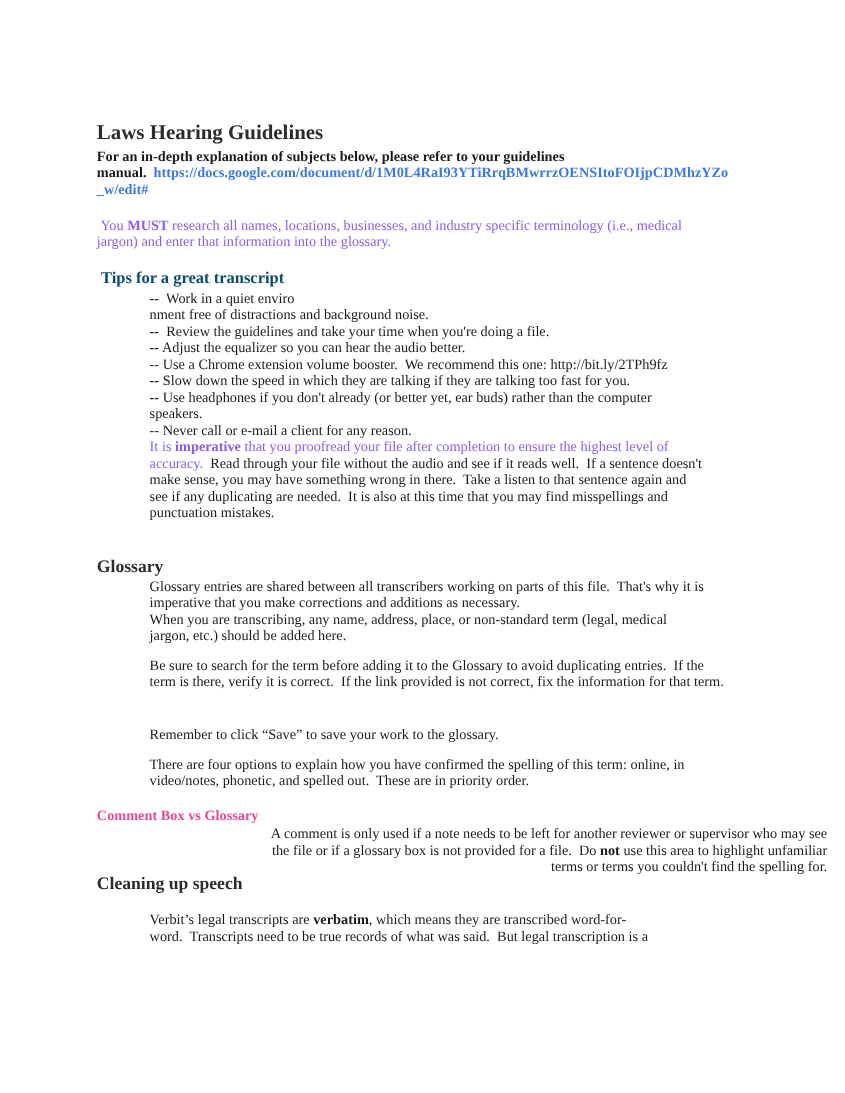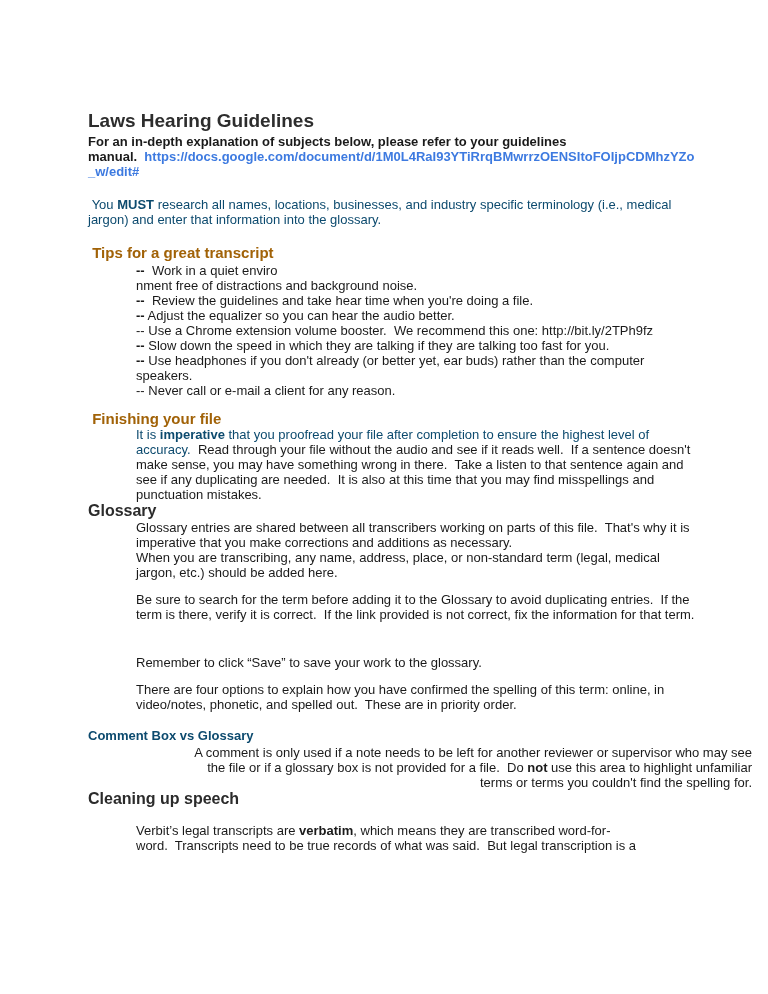--- a/index.html
+++ b/index.html
@@ -6,44 +6,45 @@
   body{
     width:768px;height:994px;
     background:#ffffff;
     font-family:"Liberation Sans",sans-serif;
     overflow:hidden;
   }
   .page{
     box-sizing:border-box;
     width:768px;height:753px;
     padding:110px 12px 0 88px;
+    font-family:Liberation Serif, serif;
   }
   .doc-title{
     font-size:19px;line-height:22px;font-weight:700;color:#2d2d2d;
     white-space:pre-wrap;margin:0;
   }
   .block{
     font-size:13px;line-height:15px;color:#1a1a1a;
     white-space:pre-wrap;width:664px;margin:0;
   }
   .indent{padding-left:48px;width:616px;}
-  .heading-medium{font-size:15px;line-height:16px;font-weight:700;color:#a16207;}
+  .heading-medium{font-size:15px;line-height:16px;font-weight:700;color:#0c4a6e;}
   .heading-large{font-size:16px;line-height:17px;font-weight:700;color:#2b2b2b;}
-  .heading-small{font-size:13px;line-height:15px;font-weight:700;color:#0c4a6e;}
+  .heading-small{font-size:13px;line-height:15px;font-weight:700;color:#ec4899;}
   .bold{font-weight:700;}
-  .red{color:#0c4a6e;}
+  .red{color:#8b5cf6;}
   a.doc-link{color:#3d7ae0;text-decoration:none;font-weight:700;cursor:pointer;}
   
   .b0{margin-top:2px;}   
   .b1{margin-top:18px;}   
   .b2{margin-top:18px;}   
   .b3{margin-top:2px;}    
   .b4{margin-top:13px;}   
   .b5{margin-top:0;}      
-  .b6{}   
+  .b6{margin-top:34px;}   
   .b7{margin-top:1px;}    
   .b8{margin-top:12px;}   
   .b9{margin-top:12px;}   
   .b10{margin-top:33px;}  
   .b11{margin-top:16px;}  
   .b12{margin-top:2px;text-align:right;}   
   .b13{margin-top:0;}  
   .b14{margin-top:16px;}     
 </style>
 </head>
@@ -53,28 +54,27 @@
   <h1 class="doc-title">Laws Hearing Guidelines</h1>
   <div>
       <div class="block paragraph b0"><span class="bold">For an in-depth explanation of subjects below, please refer to your guidelines
 manual.  </span><a class="doc-link bold" href="#">https://docs.google.com/document/d/1M0L4RaI93YTiRrqBMwrrzOENSItoFOIjpCDMhzYZo
 _w/edit#</a></div>
       <div class="block paragraph b1"><span class="red"> You </span><span class="bold red">MUST</span><span class="red"> research all names, locations, businesses, and industry specific terminology (i.e., medical
 jargon) and enter that information into the glossary.</span></div>
       <div class="block heading-medium b2"><span> Tips for a great transcript</span></div>
       <div class="block paragraph b3 indent"><span class="bold">--</span><span>  Work in a quiet enviro
 nment free of distractions and background noise.
-</span><span class="bold">--</span><span>  Review the guidelines and take hear time when you're doing a file.
+</span><span class="bold">--</span><span>  Review the guidelines and take your time when you're doing a file.
 </span><span class="bold">--</span><span> Adjust the equalizer so you can hear the audio better.
 </span><span>-- Use a Chrome extension volume booster.  We recommend this one: http://bit.ly/2TPh9fz
 </span><span class="bold">--</span><span> Slow down the speed in which they are talking if they are talking too fast for you.
 </span><span class="bold">--</span><span> Use headphones if you don't already (or better yet, ear buds) rather than the computer
 speakers.
 </span><span>-- Never call or e-mail a client for any reason.</span></div>
-      <div class="block heading-medium b4"><span> Finishing your file</span></div>
       <div class="block paragraph b5 indent"><span class="red">It is </span><span class="bold red">imperative</span><span class="red"> that you proofread your file after completion to ensure the highest level of
 accuracy.</span><span>  Read through your file without the audio and see if it reads well.  If a sentence doesn't
 make sense, you may have something wrong in there.  Take a listen to that sentence again and
 see if any duplicating are needed.  It is also at this time that you may find misspellings and
 punctuation mistakes.</span></div>
       <div class="block heading-large b6"><span>Glossary</span></div>
       <div class="block paragraph b7 indent"><span>Glossary entries are shared between all transcribers working on parts of this file.  That's why it is
 imperative that you make corrections and additions as necessary.
 When you are transcribing, any name, address, place, or non-standard term (legal, medical
 jargon, etc.) should be added here.</span></div>

